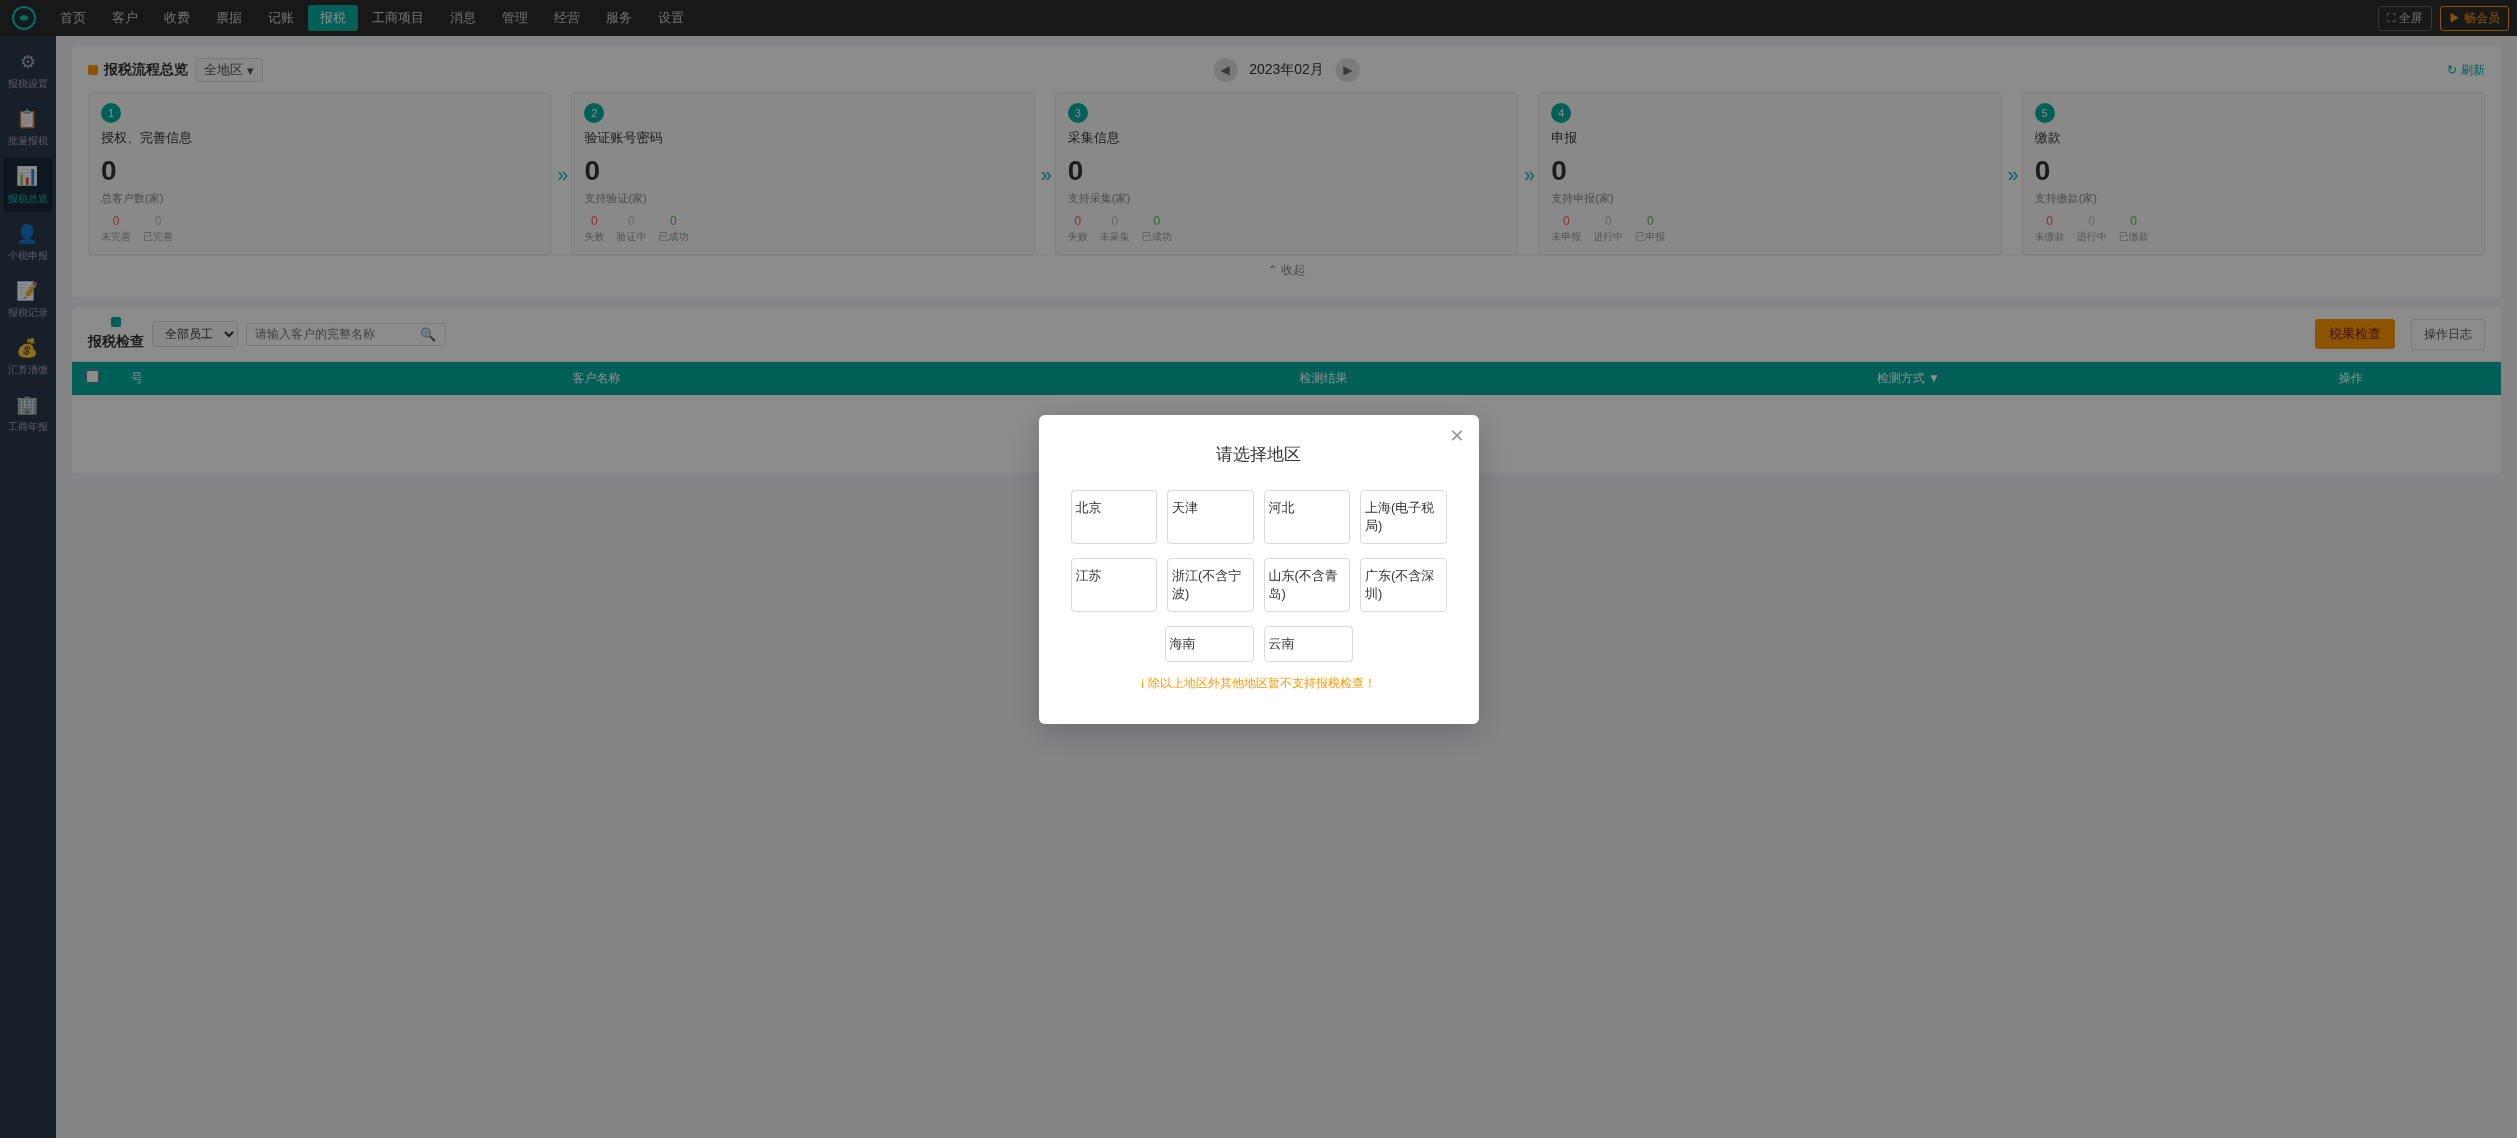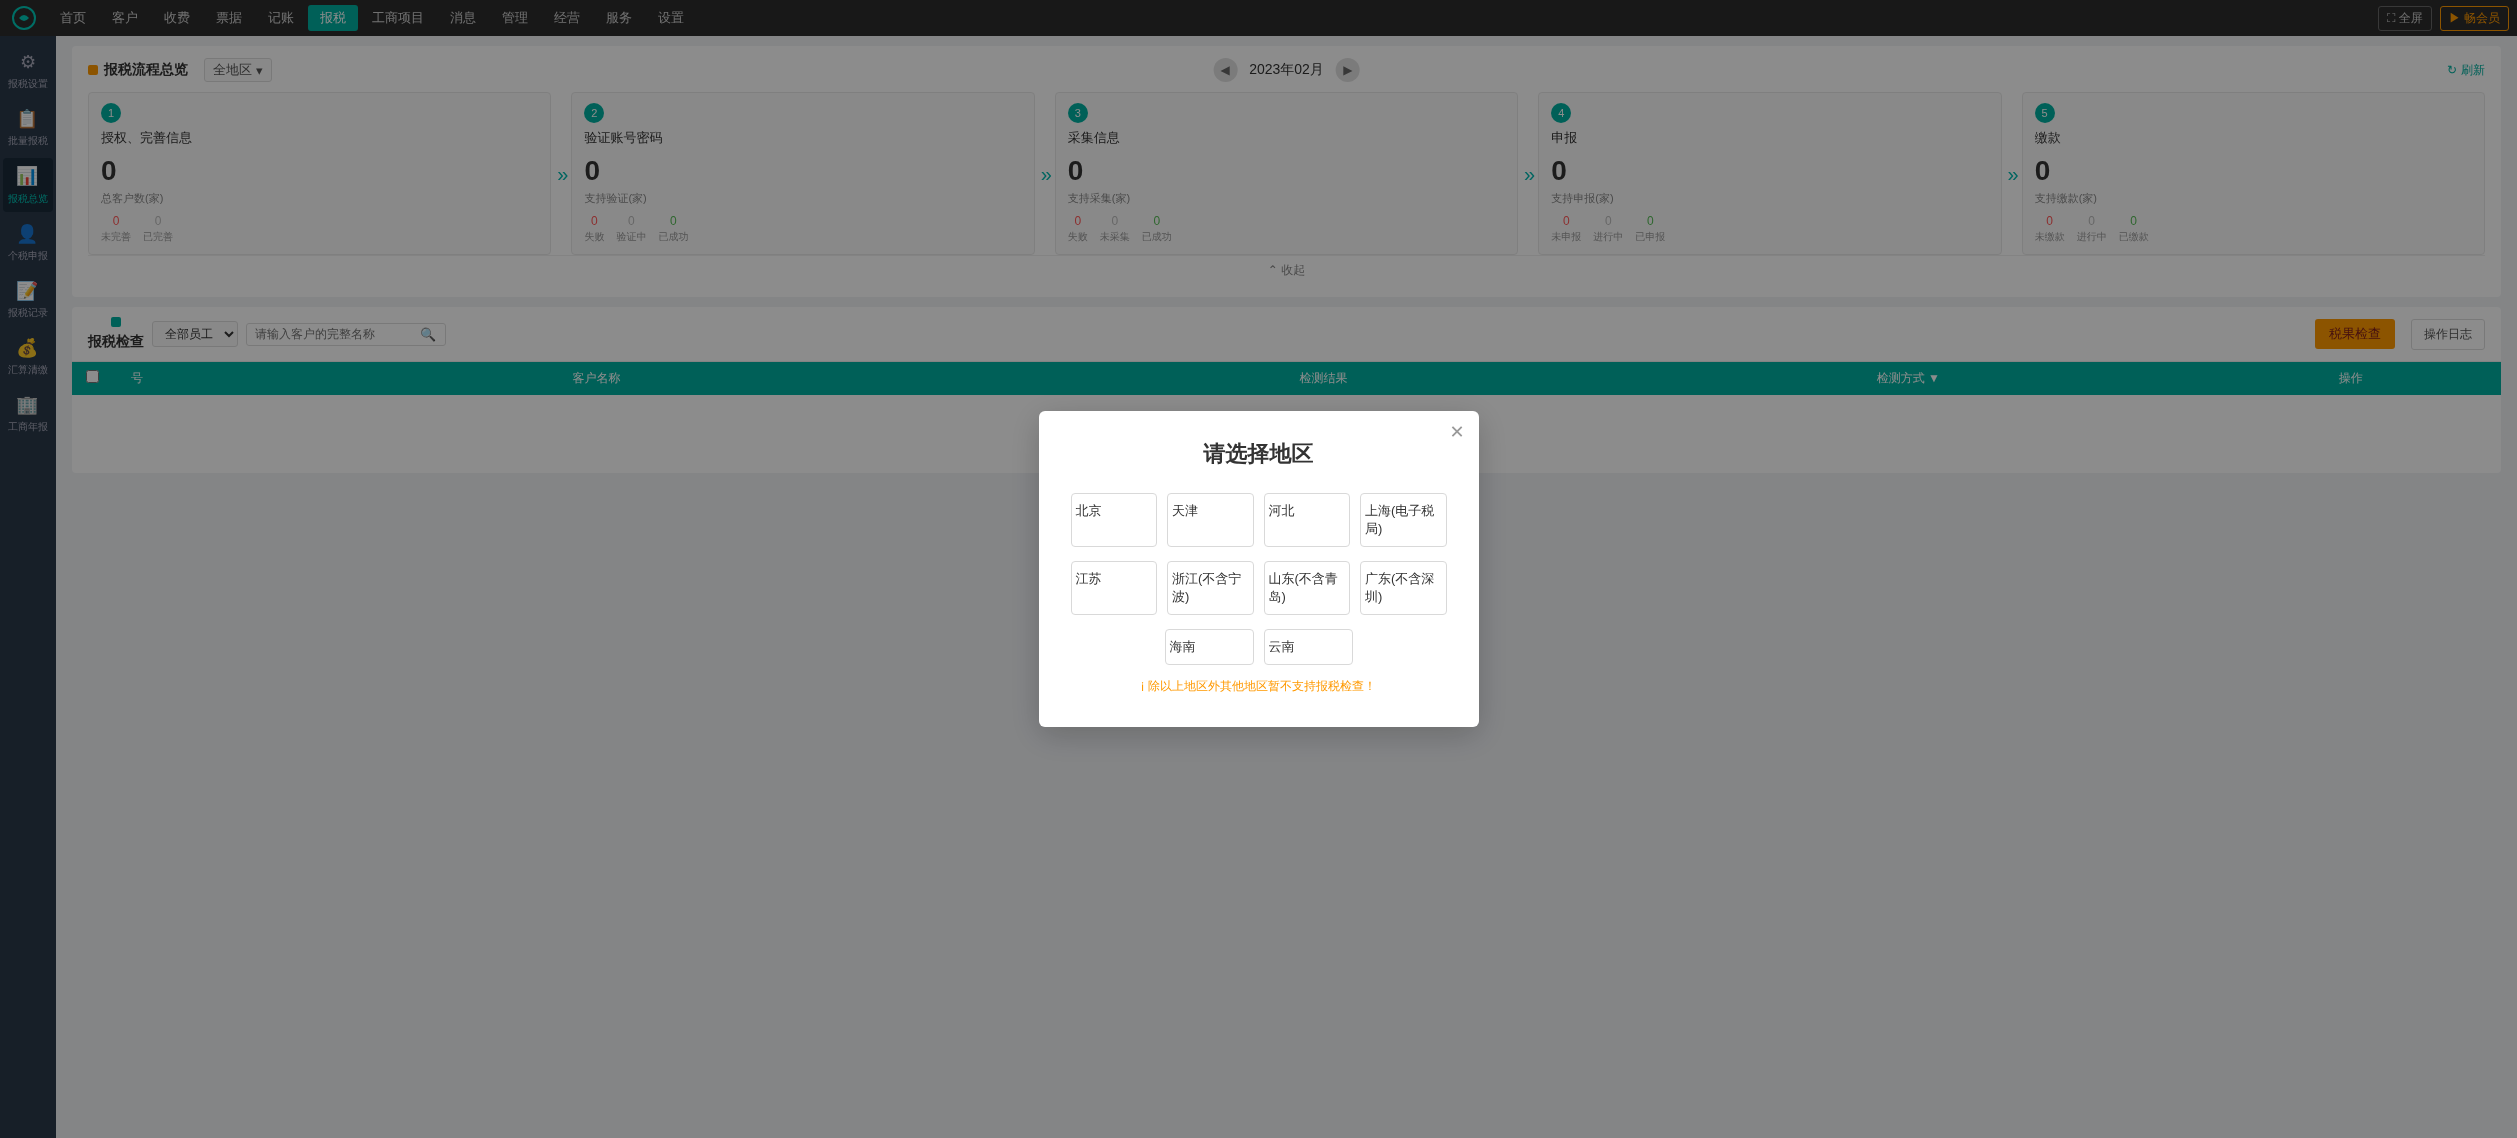--- a/index.html
+++ b/index.html
@@ -93,21 +93,21 @@
       gap: 6px;
       font-size: 14px;
       font-weight: bold;
       color: #333;
     }
     .flow-card-title .dot { width: 10px; height: 10px; background: #f90; border-radius: 2px; }
     .region-selector {
       display: flex;
       align-items: center;
       gap: 4px;
-      margin-left: 16px;
+      margin-left: 7px;
       color: #555;
       font-size: 13px;
       cursor: pointer;
       border: 1px solid #ddd;
       padding: 2px 8px;
       border-radius: 3px;
       background: #fafafa;
       justify-content: flex-end;
     }
     .date-nav {
@@ -314,22 +314,22 @@
       position: absolute;
       top: 12px;
       right: 14px;
       font-size: 18px;
       color: #999;
       cursor: pointer;
       line-height: 1;
     }
     .modal-title {
       text-align: center;
-      font-size: 22px;
-      font-weight: bold;
+      font-size: 17px;
+      font-weight: normal;
       color: #333;
       margin-bottom: 24px;
     }
     .region-grid {
       display: grid;
       grid-template-columns: repeat(4, 1fr);
       gap: 10px;
       margin-bottom: 14px;
     }
     .region-grid.row2 {

